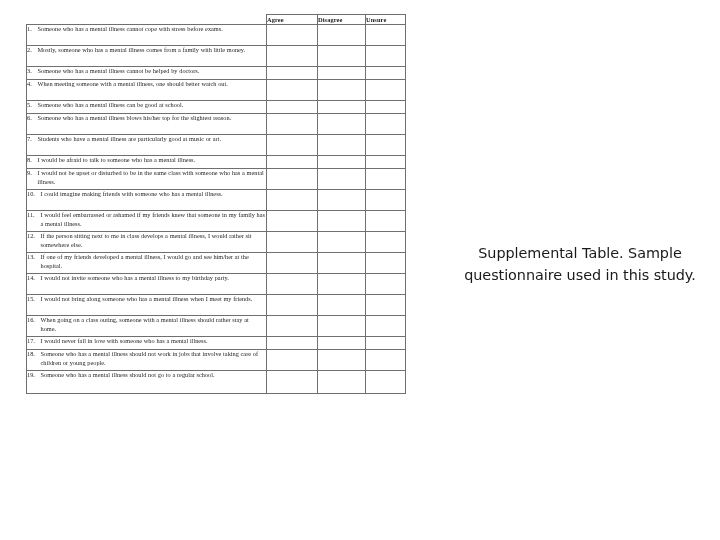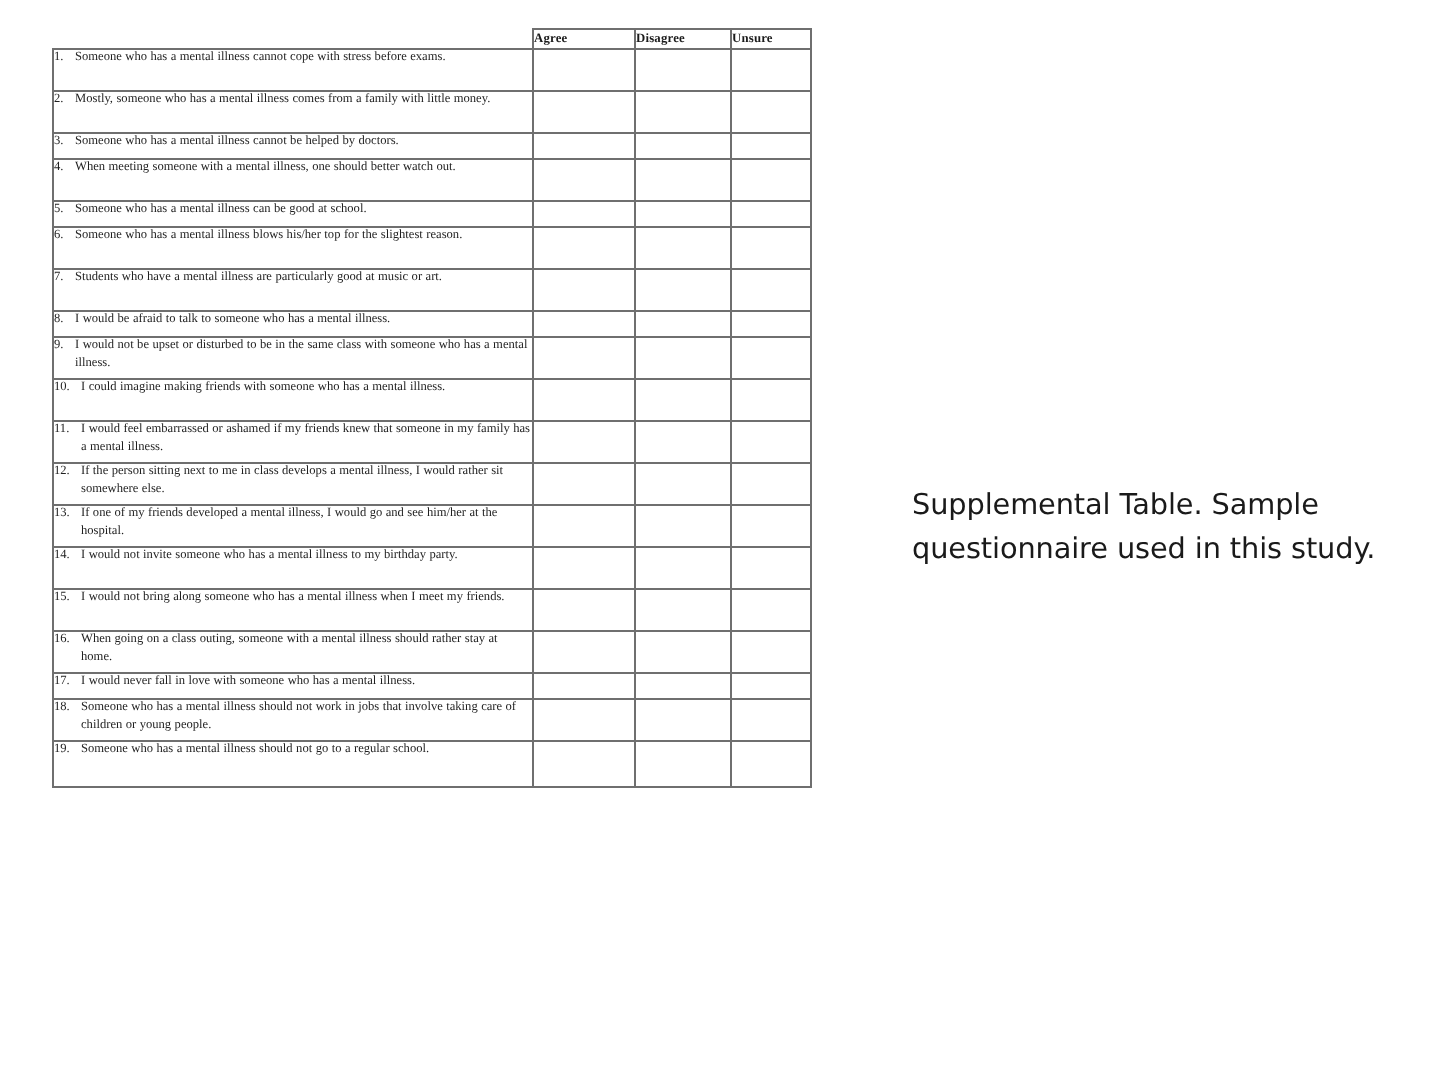--- a/index.html
+++ b/index.html
@@ -110,20 +110,21 @@
   #caption {
     position: absolute;
     left: 456px;
     top: 242px;
     width: 248px;
     font-family: "DejaVu Sans", sans-serif;
     font-size: 14.4px;
     line-height: 22px;
     color: #1a1a1a;
     letter-spacing: -0.05px;
+    text-align: center;
   }
 </style>
 </head>
 <body>
 
 <div id="page">
 
   <div id="table-wrap">
     <table class="questionnaire">
       <colgroup>

